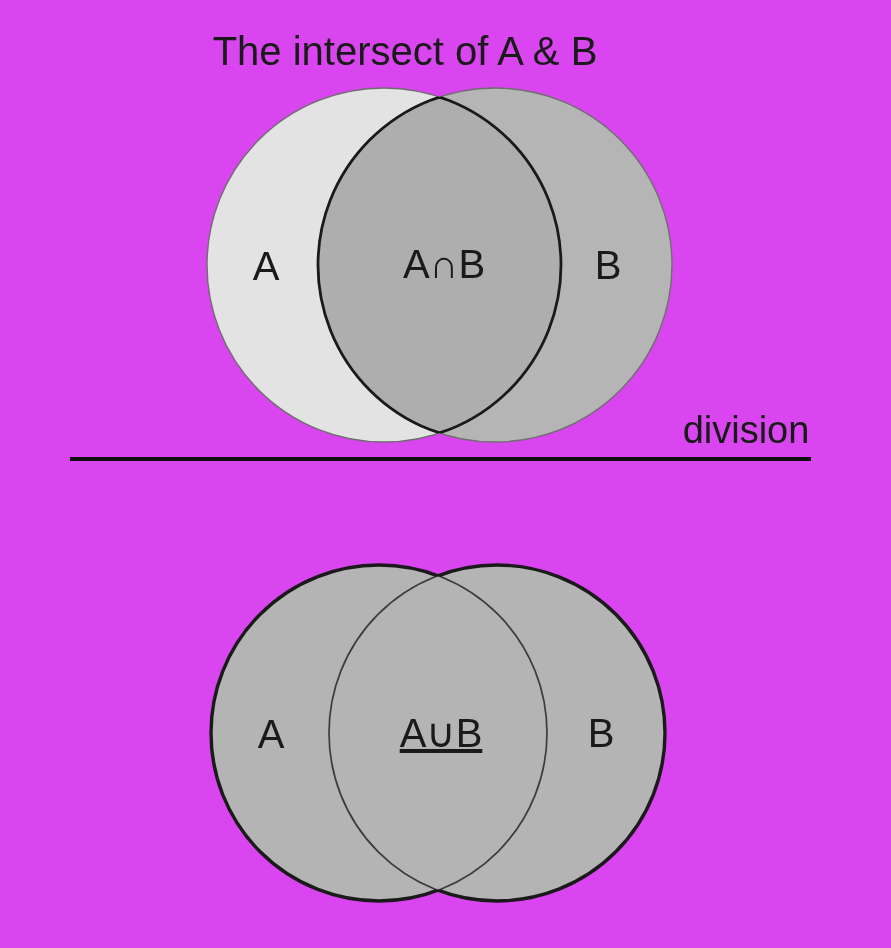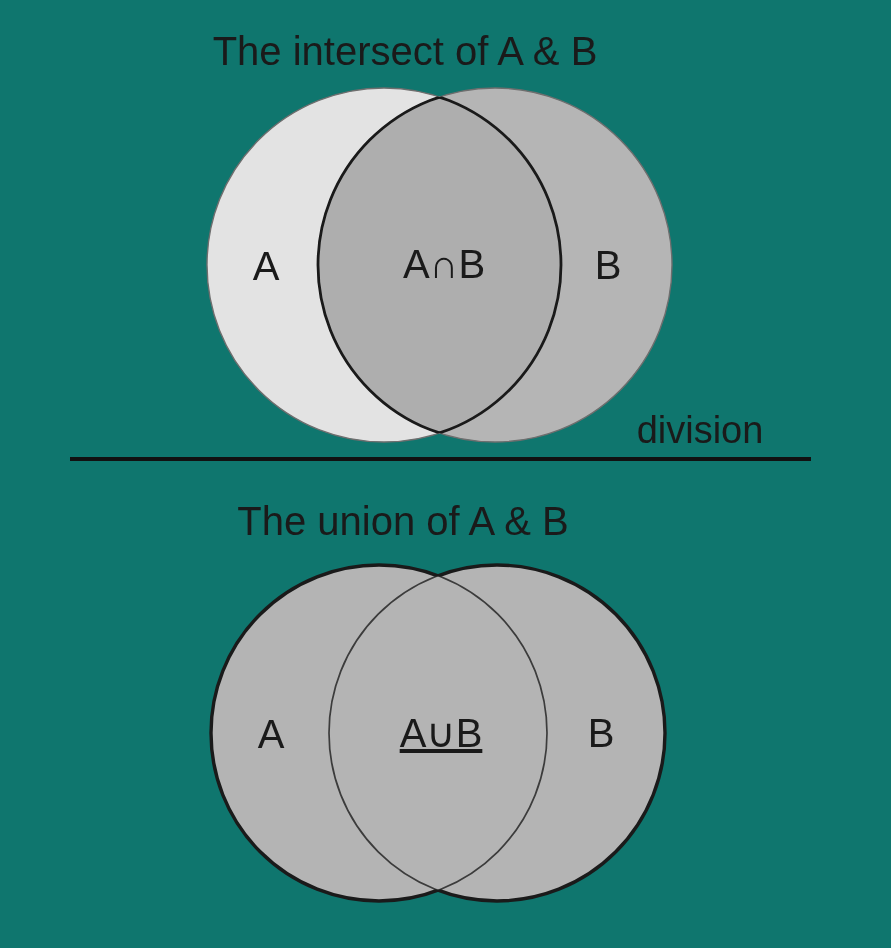--- a/index.html
+++ b/index.html
@@ -4,21 +4,21 @@
 <style>
   html, body { margin: 0; padding: 0; }
   body {
     font-family: "Liberation Sans", "DejaVu Sans", sans-serif;
     background: #ffffff;
   }
   .canvas {
     position: relative;
     width: 891px;
     height: 948px;
-    background: #0f766e;
+    background: #d946ef;
     overflow: hidden;
   }
   .venn-svg {
     position: absolute;
     left: 0; top: 0;
     width: 891px; height: 948px;
   }
   .txt {
     position: absolute;
     transform: translate(-50%, -50%);
@@ -30,21 +30,21 @@
   .circle-label  { font-size: 40px; }
   .divider-label { font-size: 38px; }
   .title-intersect { left: 405px; top: 51px; }
   .title-union     { left: 403px; top: 521px; }
   .lbl-t-a  { left: 266px; top: 266px; }
   .lbl-t-ab { left: 444px; top: 264px; }
   .lbl-t-b  { left: 608px; top: 265px; }
   .lbl-u-a  { left: 271px; top: 734px; }
   .lbl-u-ab { left: 441px; top: 733px; text-decoration: underline; }
   .lbl-u-b  { left: 601px; top: 733px; }
-  .lbl-division { left: 700px; top: 430px; }
+  .lbl-division { left: 746px; top: 430px; }
   .divider-line {
     position: absolute;
     left: 70px; top: 457px;
     width: 741px; height: 4px;
     background: #111111;
   }
 </style>
 </head>
 <body>
 
@@ -97,19 +97,18 @@
 
   <div class="txt diagram-title title-intersect">The intersect of A &amp; B</div>
 
   <div class="txt circle-label lbl-t-a">A</div>
   <div class="txt circle-label lbl-t-ab">A∩B</div>
   <div class="txt circle-label lbl-t-b">B</div>
 
   <div class="txt divider-label lbl-division">division</div>
   <div class="divider-line"></div>
 
-  <div class="txt diagram-title title-union">The union of A &amp; B</div>
 
   <div class="txt circle-label lbl-u-a">A</div>
   <div class="txt circle-label lbl-u-ab">A∪B</div>
   <div class="txt circle-label lbl-u-b">B</div>
 
 </div>
 
 </body></html>

